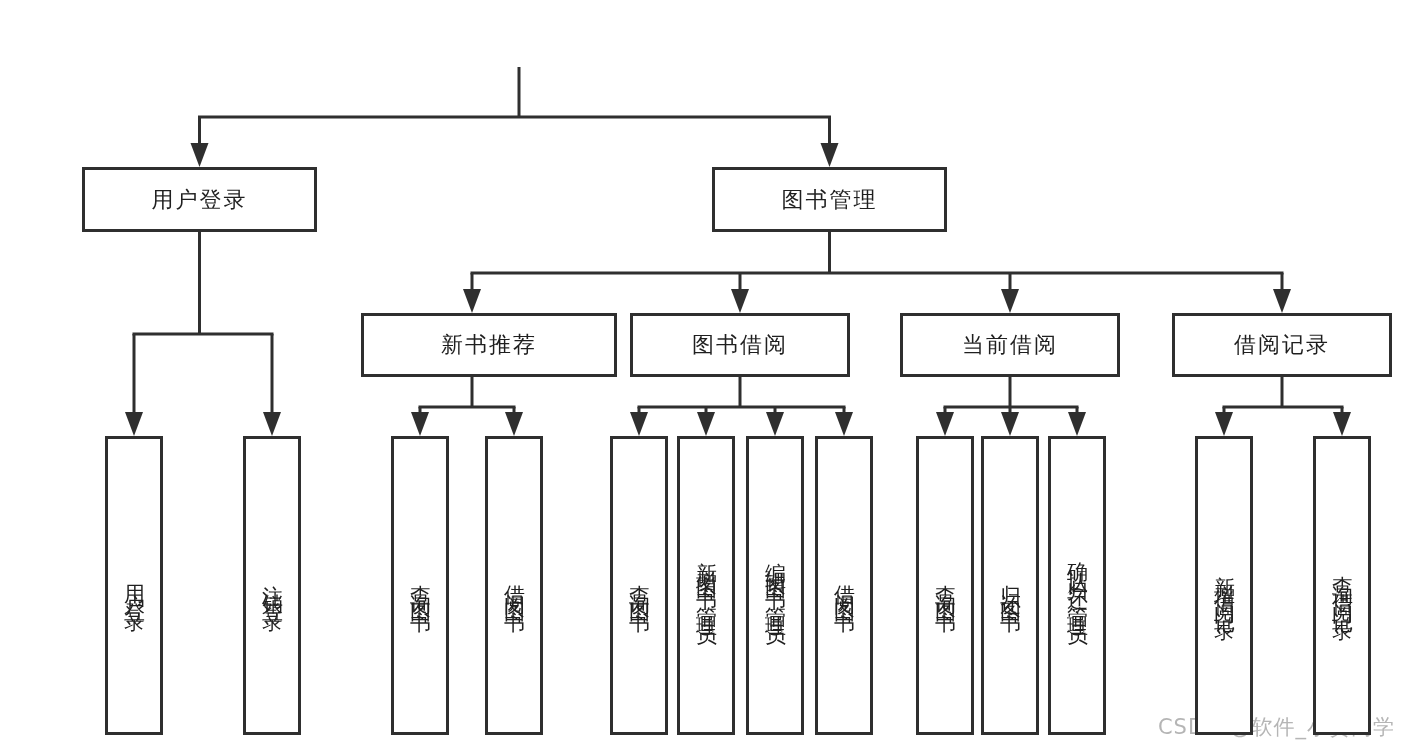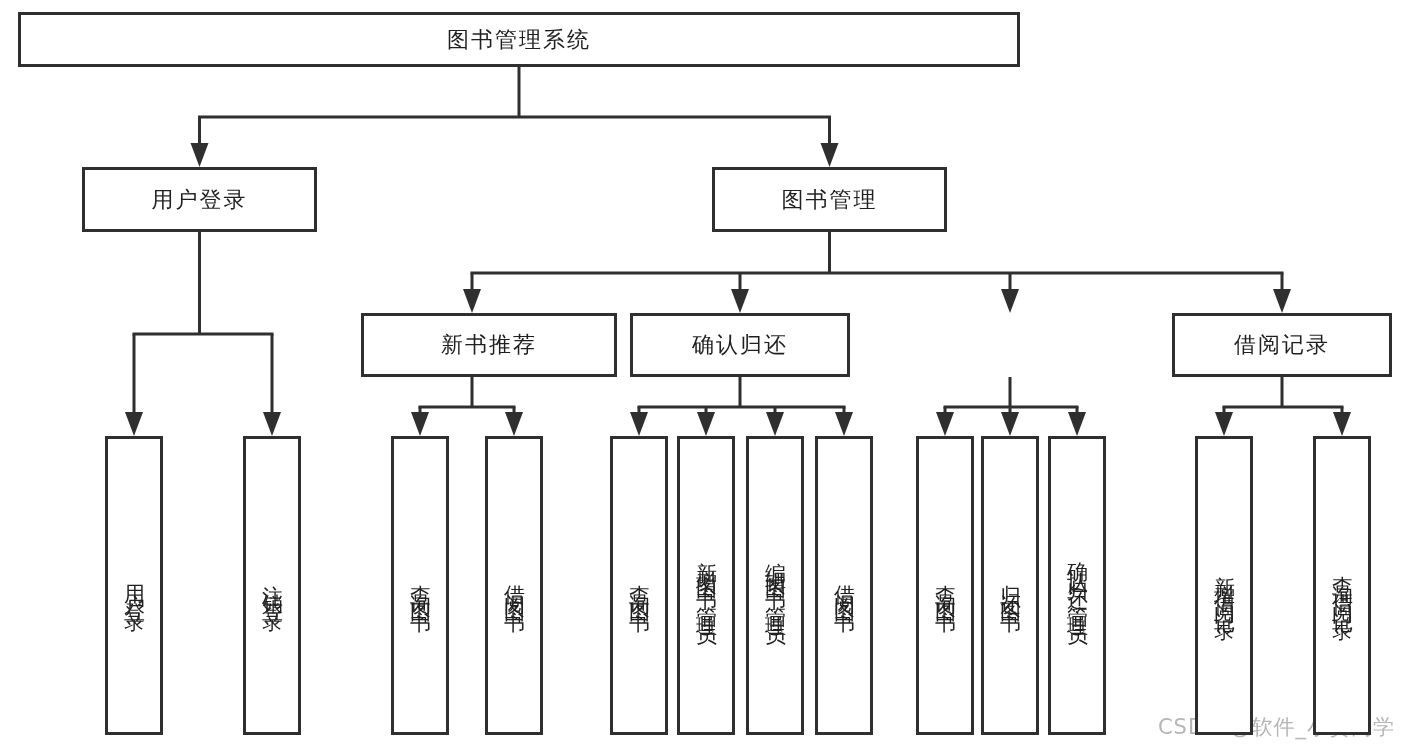--- a/index.html
+++ b/index.html
@@ -108,34 +108,34 @@
       <polygon points="1068,412 1086,412 1077,436" fill="#2f2f2f"></polygon>
       <line x1="1282" y1="377" x2="1282" y2="407" stroke="#2f2f2f" stroke-width="3"></line>
       <line x1="1222.5" y1="407" x2="1343.5" y2="407" stroke="#2f2f2f" stroke-width="3"></line>
       <line x1="1224" y1="407" x2="1224" y2="418" stroke="#2f2f2f" stroke-width="3"></line>
       <polygon points="1215,412 1233,412 1224,436" fill="#2f2f2f"></polygon>
       <line x1="1342" y1="407" x2="1342" y2="418" stroke="#2f2f2f" stroke-width="3"></line>
       <polygon points="1333,412 1351,412 1342,436" fill="#2f2f2f"></polygon>
     </svg>
 
   <div id="watermark" style="color: rgb(181, 181, 181);">CSDN @软件_小贺同学</div>
-<div class="node horizontal" style="left: 18px; top: 12px; width: 1002px; height: 55px; border-color: rgb(47, 47, 47); background: rgb(255, 255, 255);">
-      <span class="label" style="color: rgb(31, 31, 31);">图书管理系统</span>
-    </div>
     <div class="node horizontal" style="left: 82px; top: 167px; width: 235px; height: 65px; border-color: rgb(47, 47, 47); background: rgb(255, 255, 255);">
       <span class="label" style="color: rgb(31, 31, 31);">用户登录</span>
     </div>
     <div class="node horizontal" style="left: 712px; top: 167px; width: 235px; height: 65px; border-color: rgb(47, 47, 47); background: rgb(255, 255, 255);">
       <span class="label" style="color: rgb(31, 31, 31);">图书管理</span>
     </div>
     <div class="node horizontal" style="left: 361px; top: 313px; width: 256px; height: 64px; border-color: rgb(47, 47, 47); background: rgb(255, 255, 255);">
       <span class="label" style="color: rgb(31, 31, 31);">新书推荐</span>
     </div>
     <div class="node horizontal" style="left: 630px; top: 313px; width: 220px; height: 64px; border-color: rgb(47, 47, 47); background: rgb(255, 255, 255);">
-      <span class="label" style="color: rgb(31, 31, 31);">确认归还</span>
+      <span class="label" style="color: rgb(31, 31, 31);">图书借阅</span>
+    </div>
+    <div class="node horizontal" style="left: 900px; top: 313px; width: 220px; height: 64px; border-color: rgb(47, 47, 47); background: rgb(255, 255, 255);">
+      <span class="label" style="color: rgb(31, 31, 31);">当前借阅</span>
     </div>
     <div class="node horizontal" style="left: 1172px; top: 313px; width: 220px; height: 64px; border-color: rgb(47, 47, 47); background: rgb(255, 255, 255);">
       <span class="label" style="color: rgb(31, 31, 31);">借阅记录</span>
     </div>
     <div class="node vertical" style="left: 105px; top: 436px; width: 58px; height: 299px; border-color: rgb(47, 47, 47); background: rgb(255, 255, 255);">
       <span class="label" style="color: rgb(31, 31, 31);">用户登录</span>
     </div>
     <div class="node vertical" style="left: 243px; top: 436px; width: 58px; height: 299px; border-color: rgb(47, 47, 47); background: rgb(255, 255, 255);">
       <span class="label" style="color: rgb(31, 31, 31);">注销登录</span>
     </div>

